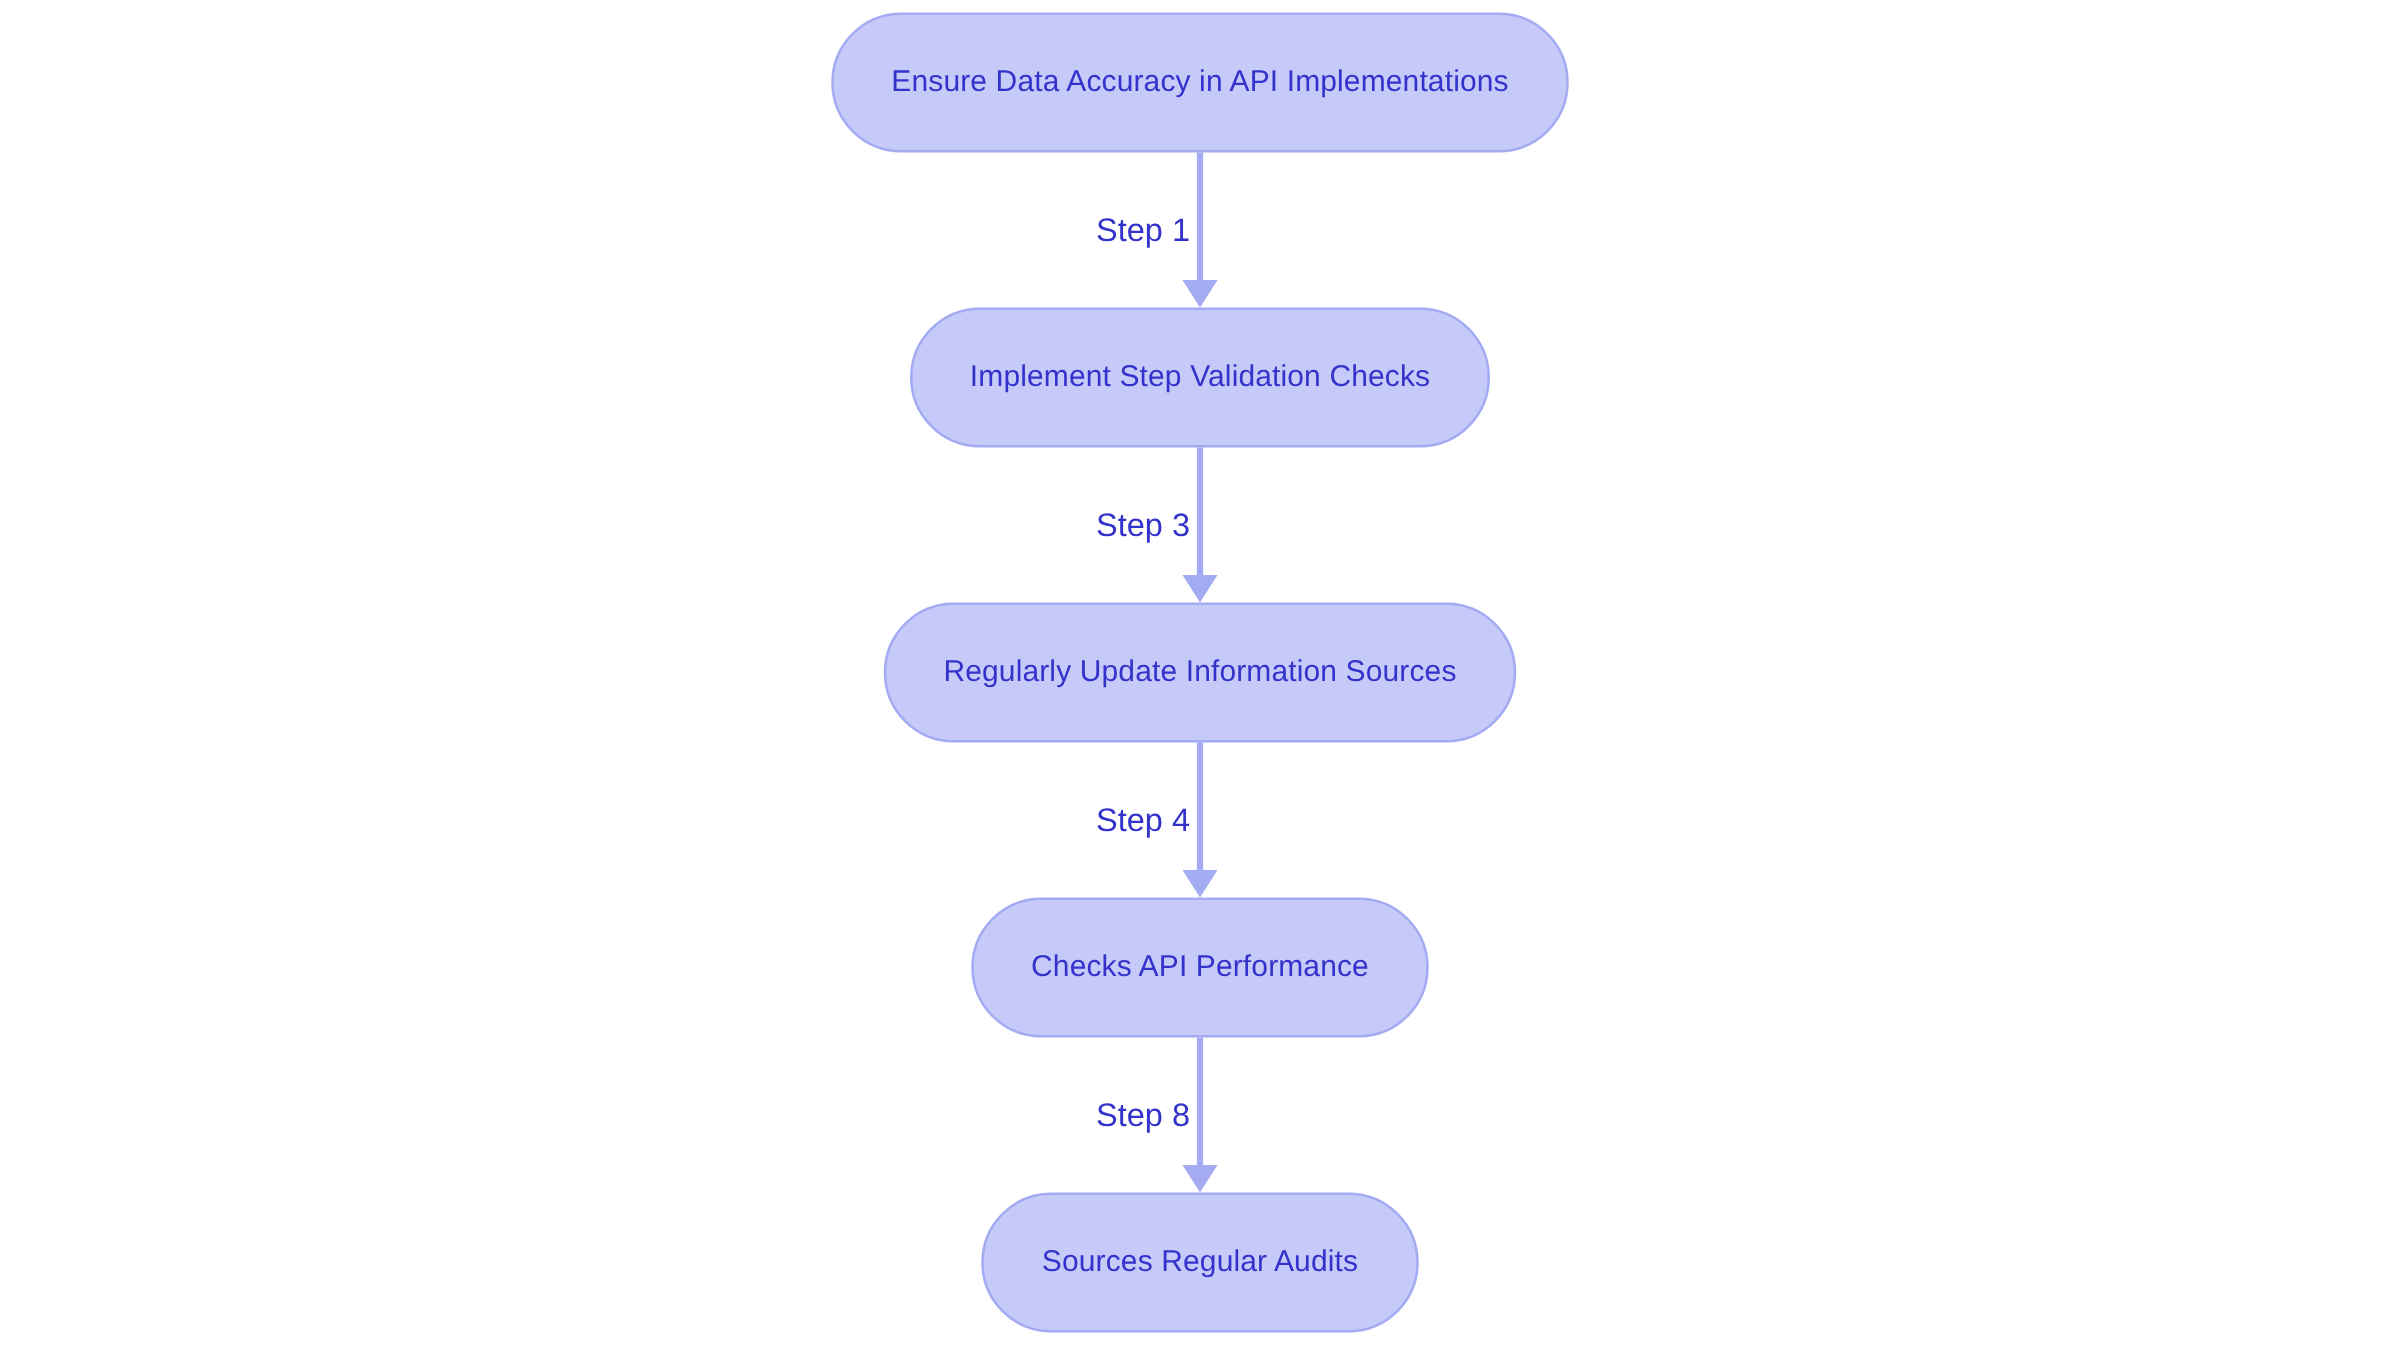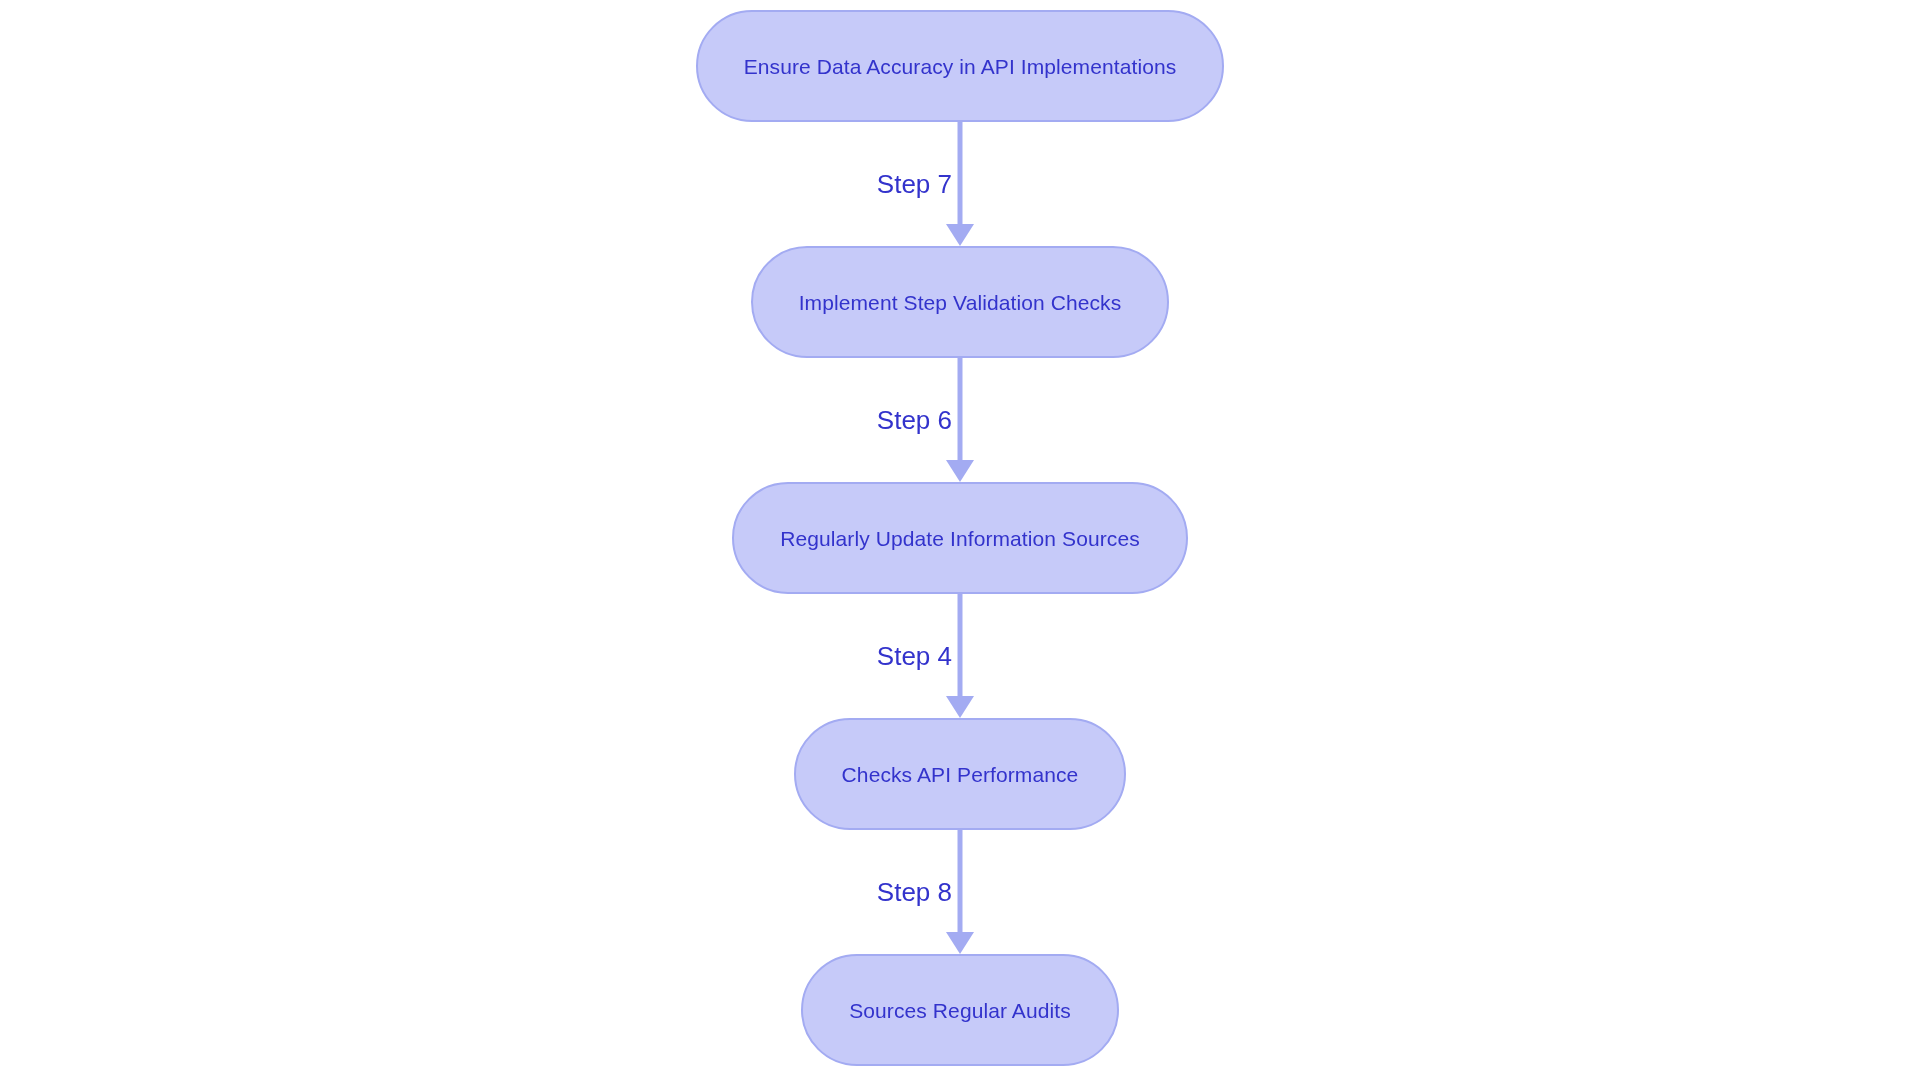--- a/index.html
+++ b/index.html
@@ -40,21 +40,21 @@
     border: 2px solid #a3abf2;
     border-radius: 56px;
     display: flex;
     align-items: center;
     justify-content: center;
     padding: 0 46px;
     flex: 0 0 auto;
   }
   .node-label {
     color: #3333cc;
-    font-size: 21px;
+    font-size: 24px;
     font-weight: 400;
     letter-spacing: 0.1px;
     white-space: nowrap;
     line-height: 1;
   }
   .connector {
     position: relative;
     width: 420px;
     height: 124px;
     flex: 0 0 auto;
@@ -100,31 +100,31 @@
 <div id="flow-canvas">
   <div class="flow-column">
 
     <div class="node">
       <span class="node-label">Ensure Data Accuracy in API Implementations</span>
     </div>
 
     <div class="connector">
       <div class="connector-line"></div>
       <div class="connector-arrow"></div>
-      <span class="connector-label">Step 7</span>
+      <span class="connector-label">Step 1</span>
     </div>
 
     <div class="node">
       <span class="node-label">Implement Step Validation Checks</span>
     </div>
 
     <div class="connector">
       <div class="connector-line"></div>
       <div class="connector-arrow"></div>
-      <span class="connector-label">Step 6</span>
+      <span class="connector-label">Step 3</span>
     </div>
 
     <div class="node">
       <span class="node-label">Regularly Update Information Sources</span>
     </div>
 
     <div class="connector">
       <div class="connector-line"></div>
       <div class="connector-arrow"></div>
       <span class="connector-label">Step 4</span>

